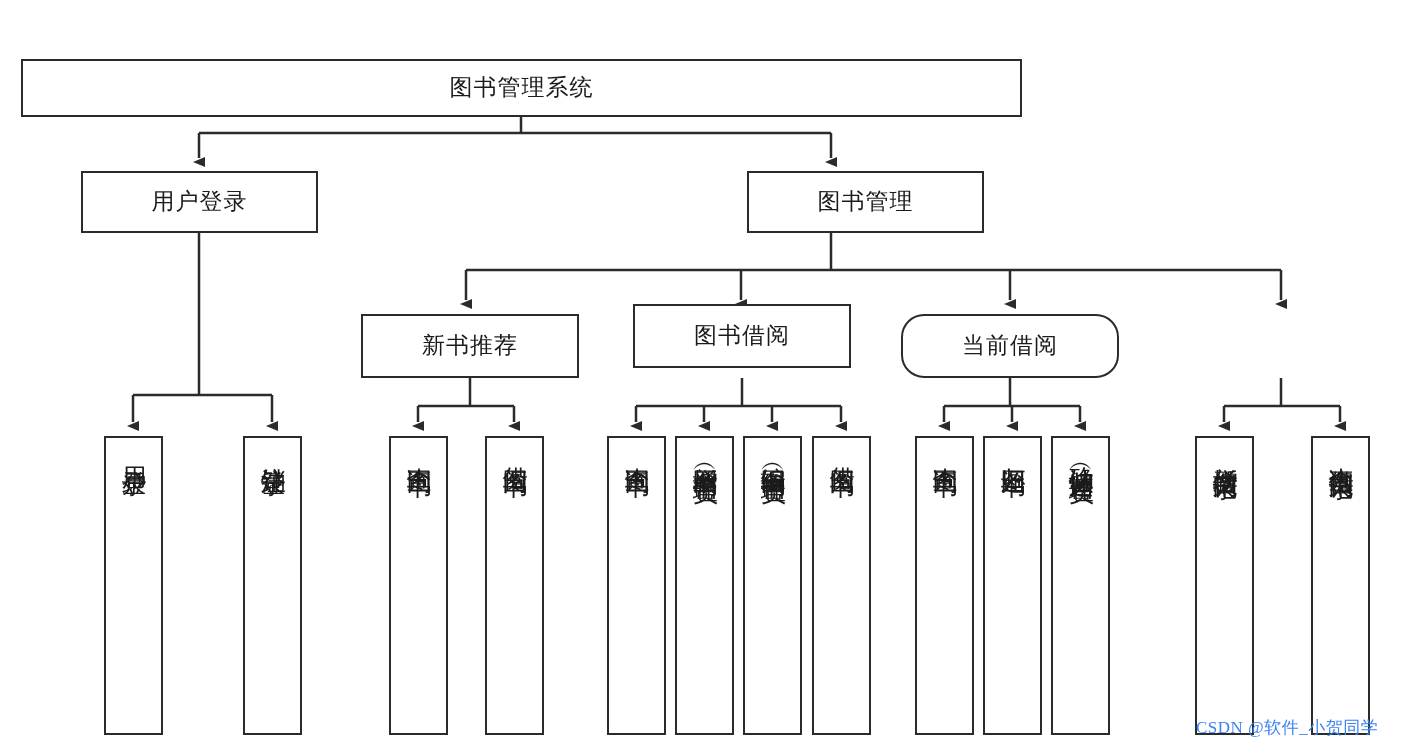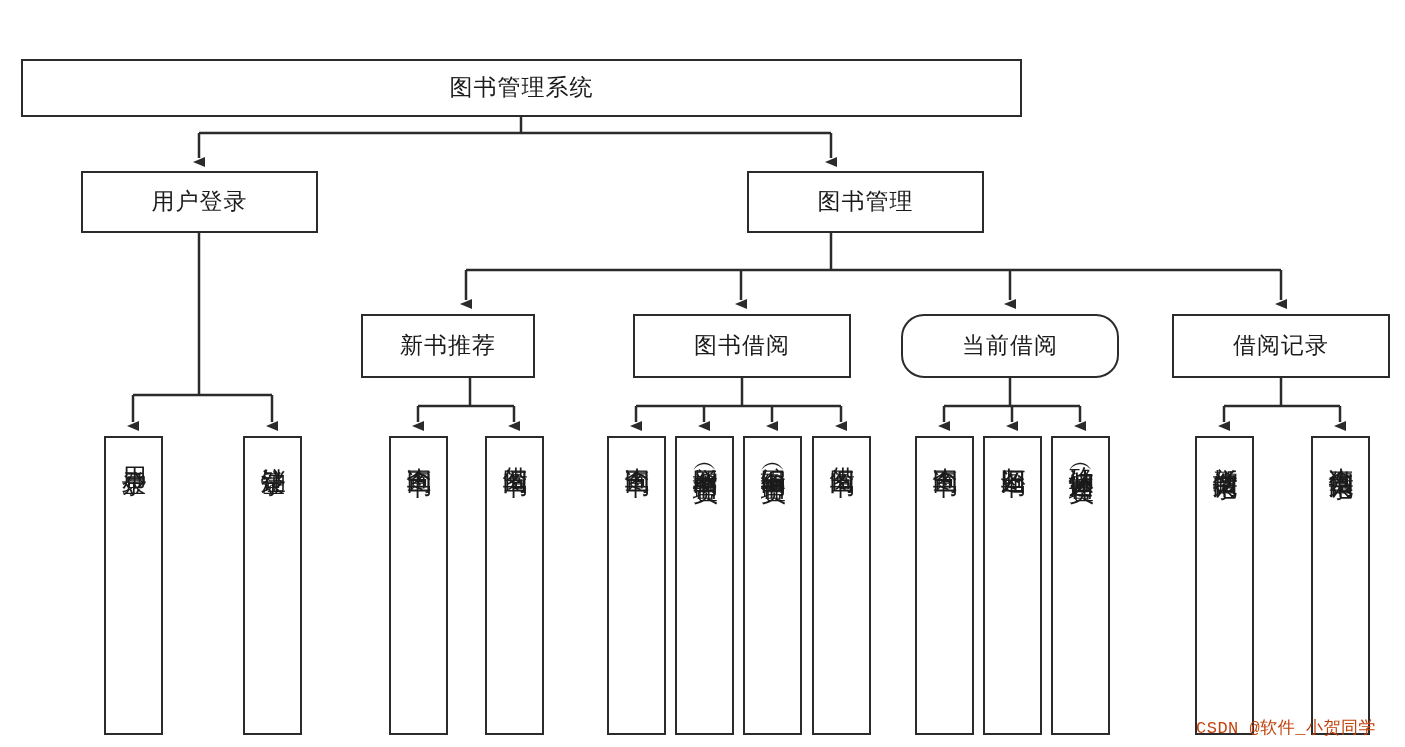--- a/index.html
+++ b/index.html
@@ -51,24 +51,24 @@
     text-orientation: upright;
     font-size: 25px;
     line-height: 1.05;
     letter-spacing: 2px;
     white-space: nowrap;
     color: #1b1b1b;
   }
   .watermark {
     position: absolute;
     font-size: 17px;
-    color: #c2410c;
+    color: #3b82f6;
     white-space: nowrap;
     letter-spacing: 0.5px;
-    font-family: Liberation Mono, monospace;
+    font-family: Liberation Serif, serif;
   }
 </style>
 </head>
 <body>
 
 <div id="canvas">
 
   <svg class="edges" viewBox="0 0 1405 747">
     <defs>
       <marker id="arrow" markerWidth="10" markerHeight="12" refX="1" refY="6" orient="auto" markerUnits="userSpaceOnUse">
@@ -123,31 +123,28 @@
     <span>图书管理系统</span>
   </div>
 
   <div class="node horiz" style="left:81px; top:171px; width:237px; height:62px;">
     <span>用户登录</span>
   </div>
   <div class="node horiz" style="left:711px; top:171px; width:237px; height:62px;margin-left:36px;">
     <span>图书管理</span>
   </div>
 
-  <div class="node horiz" style="left:361px; top:314px; width:174px; height:64px;">
+  <div class="node horiz" style="left:361px; top:314px; width:218px; height:64px;">
     <span>新书推荐</span>
   </div>
-  <div class="node horiz" style="left:633px; top:314px; width:218px; height:64px;">
+  <div class="node horiz" style="left:633px; top:304px; width:218px; height:64px;">
     <span>图书借阅</span>
   </div>
   <div class="node horiz" style="left:901px; top:314px; width:218px; height:64px;border-radius:23px;">
     <span>当前借阅</span>
-  </div>
-  <div class="node horiz" style="left:1172px; top:314px; width:218px; height:64px;">
-    <span>借阅记录</span>
   </div>
 
   <div class="node vert" style="left:104px; top:436px; width:59px; height:299px;">
     <span class="vtext">用户登录</span>
   </div>
   <div class="node vert" style="left:243px; top:436px; width:59px; height:299px;">
     <span class="vtext">注销登录</span>
   </div>
 
   <div class="node vert" style="left:389px; top:436px; width:59px; height:299px;">

